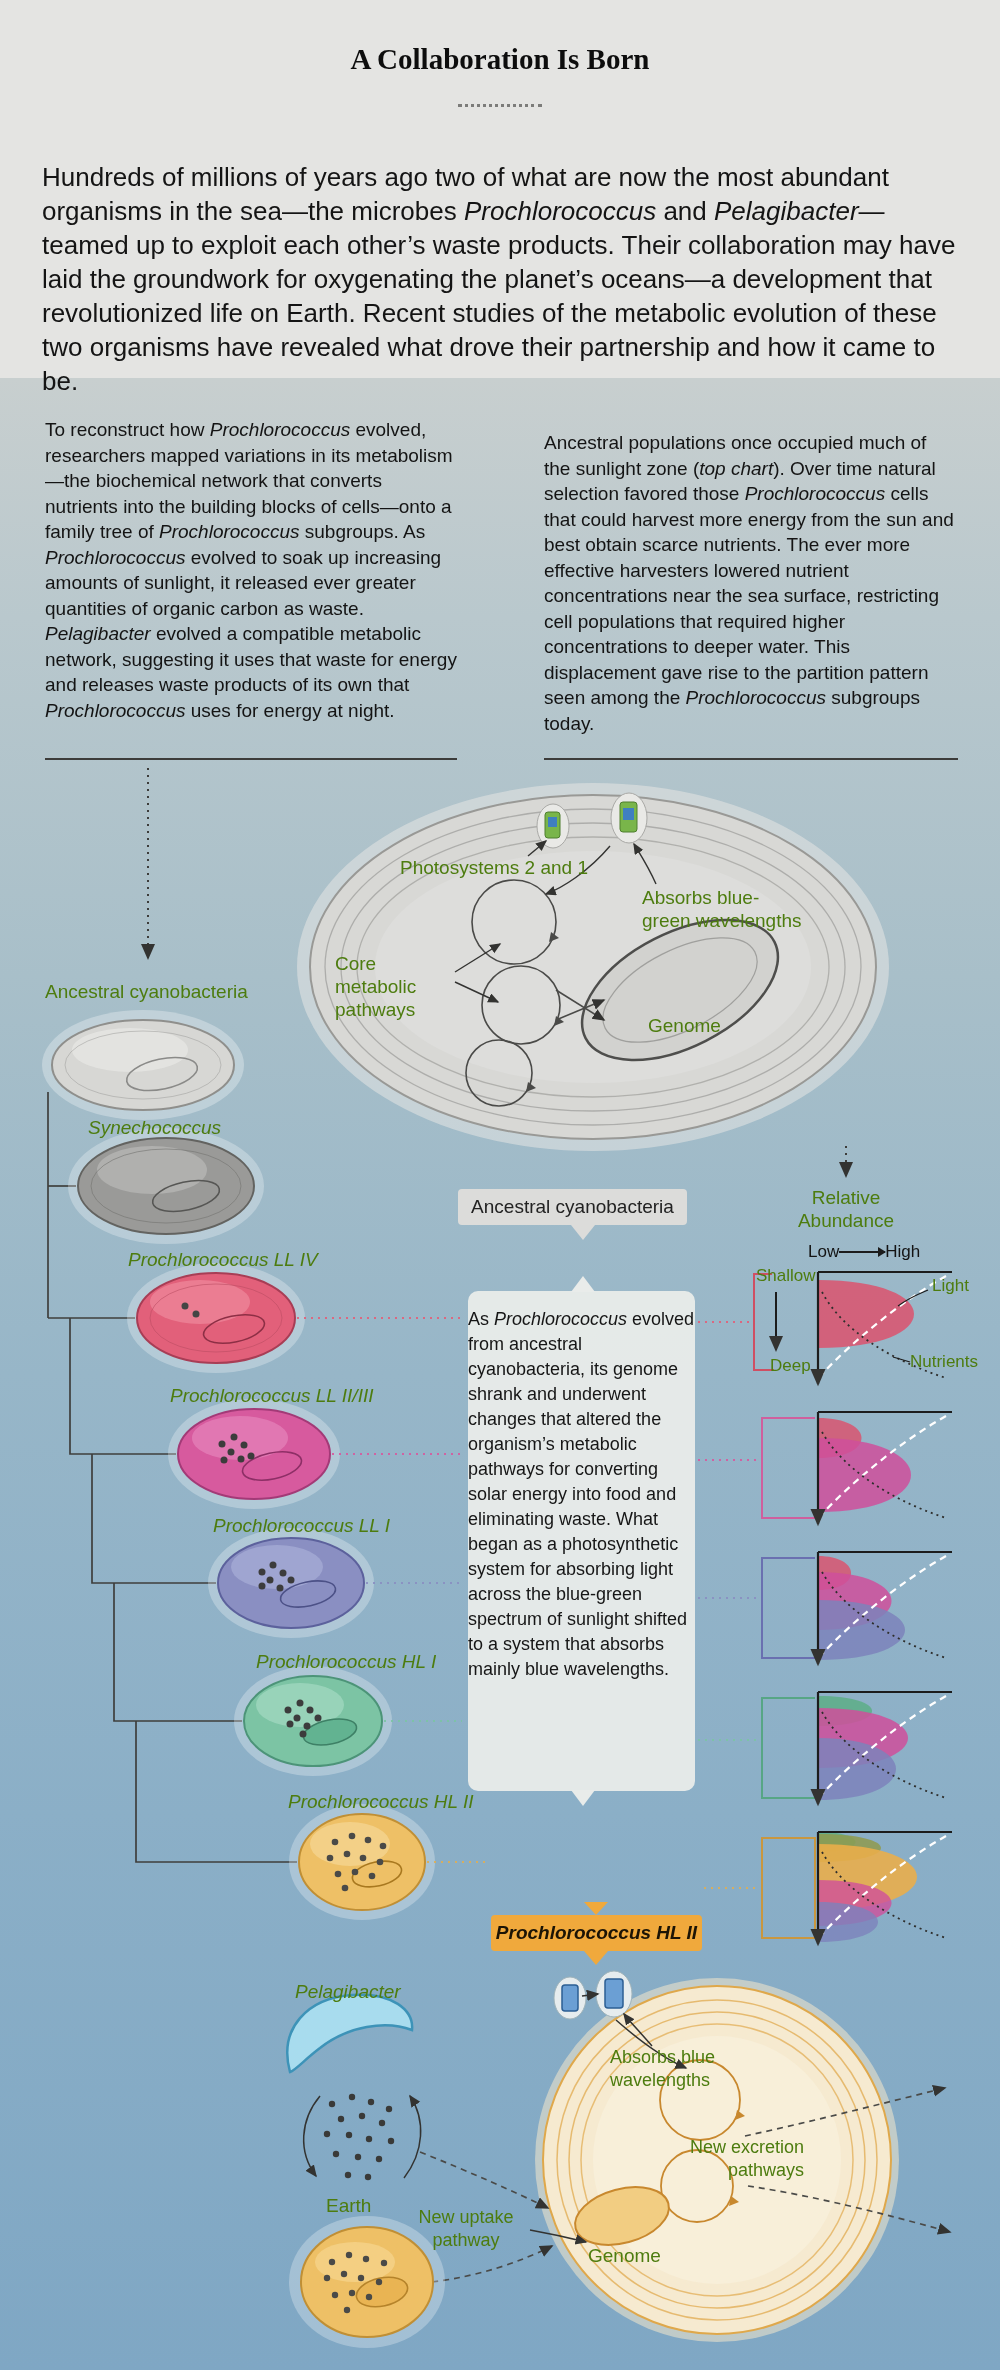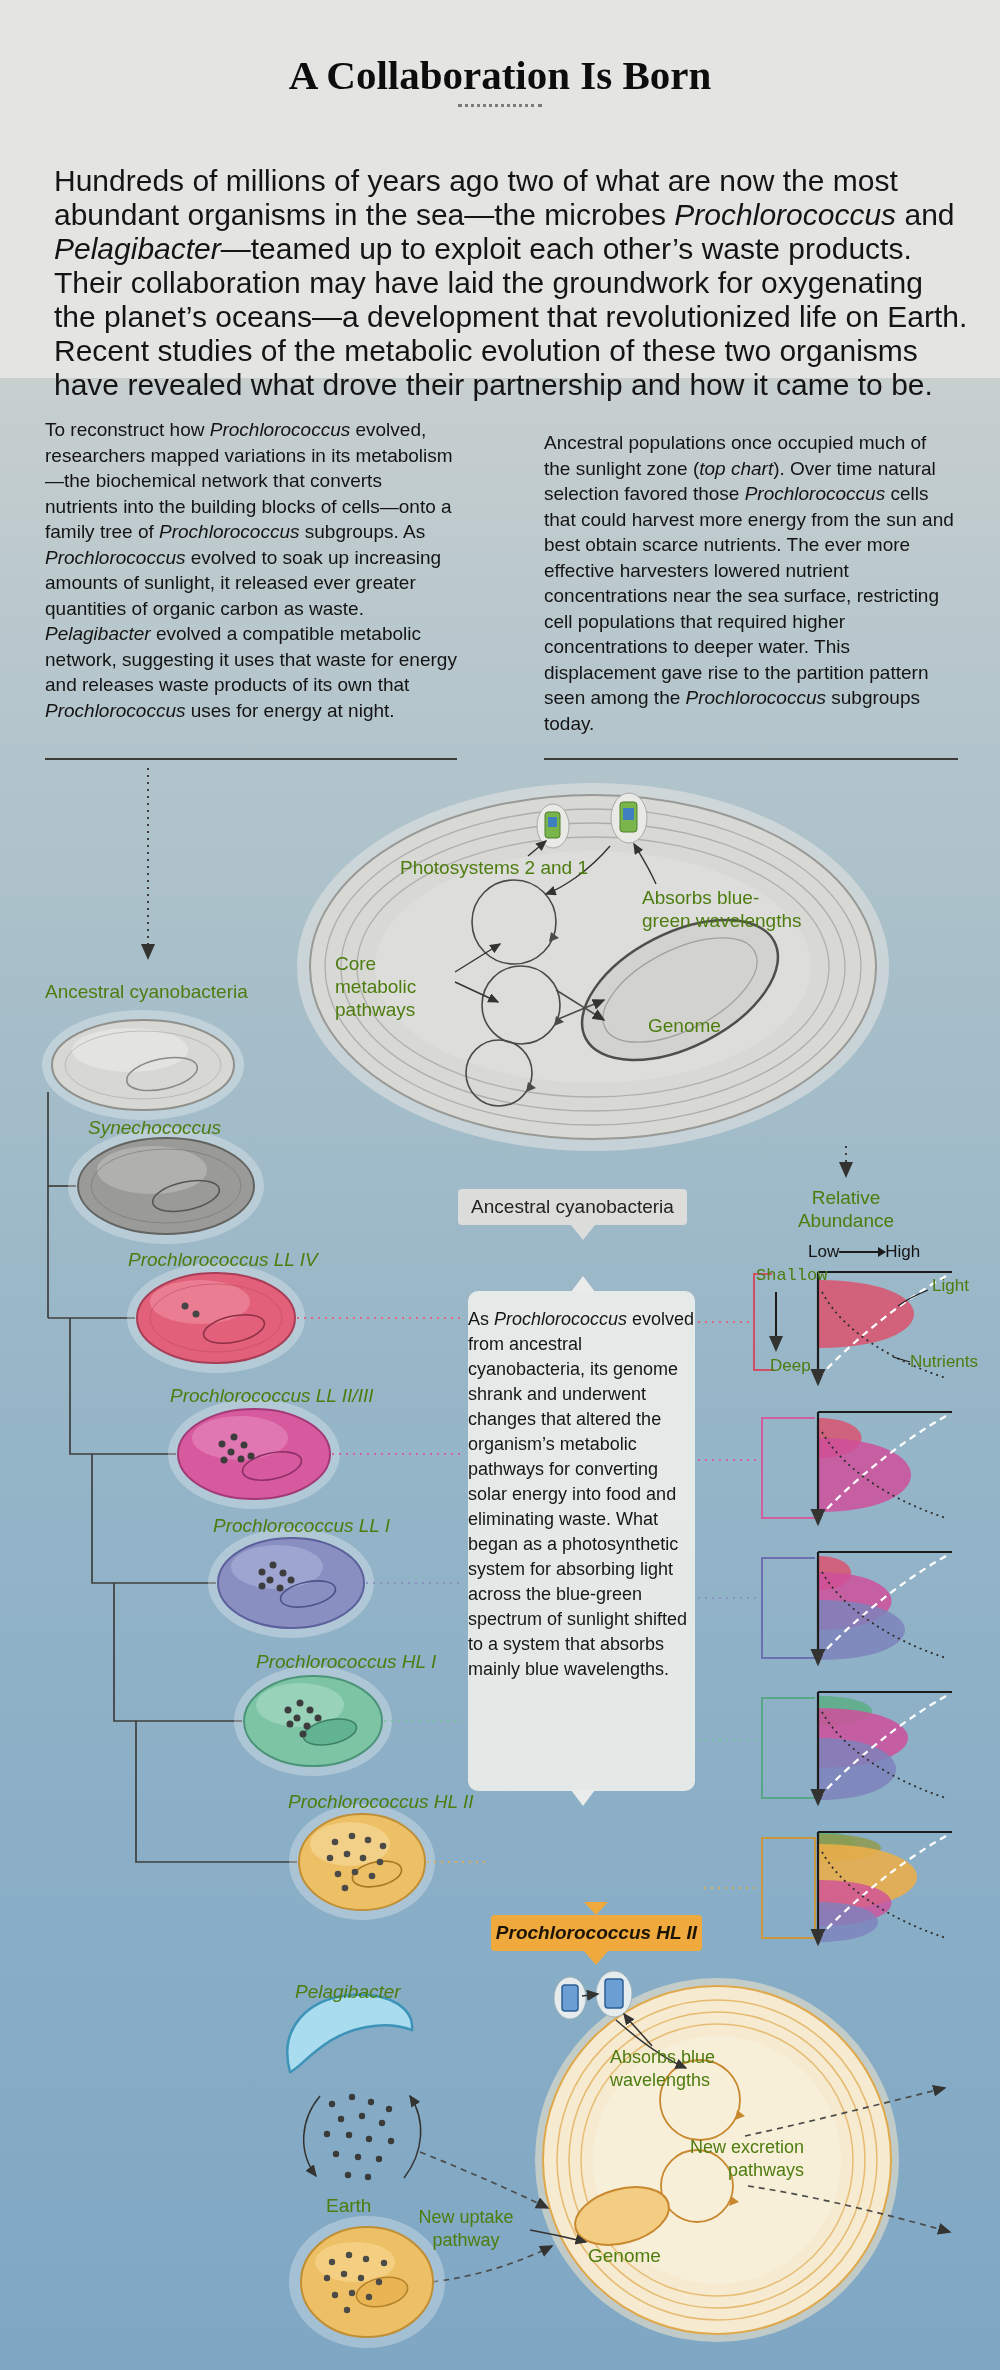--- a/index.html
+++ b/index.html
@@ -2,23 +2,23 @@
 <html><head>
 <meta charset="utf-8">
 <style>
   html,body{margin:0;padding:0;background:#888;}
   .page{position:relative;width:1000px;height:2370px;margin:0 auto;background:#e4e4e2;
         font-family:"Liberation Sans",sans-serif;color:#141414;overflow:hidden;}
   .main-bg{position:absolute;left:0;top:378px;width:1000px;height:1992px;z-index:0;
         background:linear-gradient(180deg,#c8cfcf 0%,#b9c8cd 12%,#a8bfc9 30%,#97b6c8 50%,#8bafc7 72%,#7fa7c4 100%);}
   .gfx{position:absolute;left:0;top:0;z-index:2;pointer-events:none;}
   .title{position:absolute;left:0;top:24px;width:1000px;text-align:center;z-index:6;
-        font-family:"Liberation Serif",serif;font-weight:bold;font-size:41px;color:#0d0d0d;}
+        font-family:"Liberation Serif",serif;font-weight:bold;font-size:29px;color:#0d0d0d;}
   .divider{position:absolute;left:458px;top:104px;width:84px;height:0;border-bottom:3px dotted #7c7c7a;z-index:6;}
-  .intro{position:absolute;left:42px;top:134px;width:916px;font-size:30px;line-height:34px;z-index:6;margin-left:12px;}
+  .intro{position:absolute;left:42px;top:134px;width:916px;font-size:26px;line-height:34px;z-index:6;}
   .col{position:absolute;top:398px;font-size:19px;line-height:25.5px;z-index:6;}
   .col-left{left:45px;width:412px;}
   .col-right{left:544px;width:414px;margin-top:32px;}
   .rule{position:absolute;top:758px;height:0;border-top:2px solid #3c3c3a;z-index:6;}
   .lbl{position:absolute;z-index:6;font-size:19px;line-height:23px;color:#4d7c0f;}
   .sm{font-size:17px;line-height:20px;}
   .ital{font-style:italic;}
   .ctr{text-align:center;}
   .badge{position:absolute;z-index:6;display:flex;align-items:center;justify-content:center;
         font-size:19px;border-radius:4px;}
@@ -386,21 +386,21 @@
 
   <div class="lbl ctr" style="left:776px;top:1186px;width:140px;">
     <span>Relative</span><br>
     <span>Abundance</span>
   </div>
   <div class="lowhigh">
     <span>Low</span>
     <span class="lh-arrow"></span>
     <span>High</span>
   </div>
-  <div class="lbl sm" style="left:756px;top:1266px;font-family:Liberation Mono, monospace;">Shallow</div>
+  <div class="lbl sm" style="left:756px;top:1266px;">Shallow</div>
   <div class="lbl sm" style="left:770px;top:1356px;">Deep</div>
   <div class="lbl sm" style="left:932px;top:1276px;">Light</div>
   <div class="lbl sm" style="left:910px;top:1352px;">Nutrients</div>
 
   <div class="lbl ital" style="left:295px;top:1980px;">Pelagibacter</div>
   <div class="lbl" style="left:326px;top:2194px;">Earth</div>
   <div class="lbl ctr" style="left:402px;top:2206px;width:128px;font-size:18px;">New uptake pathway</div>
   <div class="lbl" style="left:610px;top:2046px;width:150px;font-size:18px;">Absorbs blue wavelengths</div>
   <div class="lbl" style="left:664px;top:2136px;width:140px;font-size:18px;text-align:right;">New excretion pathways</div>
   <div class="lbl" style="left:588px;top:2244px;">Genome</div>

